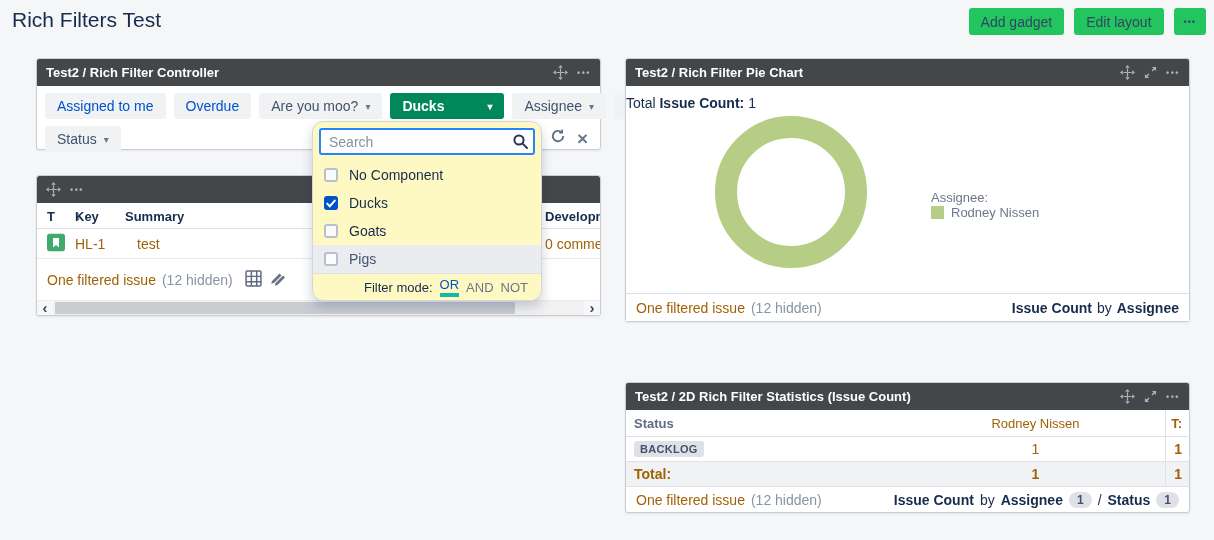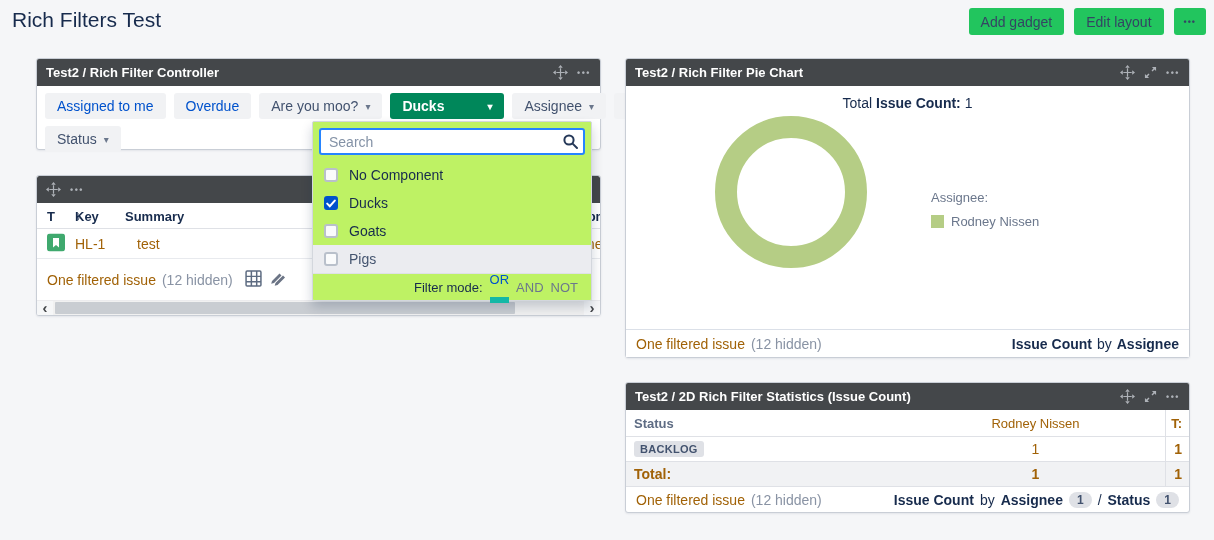--- a/index.html
+++ b/index.html
@@ -25,57 +25,57 @@
   .frow{display:flex;gap:8px;align-items:center;position:relative}
   .fbtn{height:26px;border:none;border-radius:3px;background:#f1f2f4;color:#0052cc;font-size:14px;padding:0 12px;display:inline-flex;align-items:center;gap:7px;font-family:inherit;cursor:pointer;white-space:nowrap}
   .fbtn.plain{color:#42526e}
   .caret{font-size:10px;color:#6b778c}
   .fbtn.active{background:#00875a;color:#fff;font-weight:bold;min-width:114px;justify-content:space-between}
   .fbtn.active .caret{color:#fff}
   .ctl-tools{position:absolute;right:4px;top:2px;display:flex;gap:11px;align-items:center}
   .icon-x{font-size:19px;font-weight:bold;color:#6b7a90;line-height:1;cursor:pointer}
 
   
-  .dropdown{position:absolute;left:312px;top:121px;width:280px;background:#bef264;border:1px solid #d3d7dd;border-radius:2px;box-shadow:0 6px 12px rgba(9,30,66,.2);z-index:30}
+  .dropdown{position:absolute;left:312px;top:121px;width:230px;background:#fef9c3;border:1px solid #d3d7dd;border-radius:11px;box-shadow:0 6px 12px rgba(9,30,66,.2);z-index:30}
   .search-wrap{margin:6px;position:relative}
   .search-input{width:100%;height:27px;border:2px solid #2684ff;border-radius:3px;padding:0 30px 0 8px;font-size:14px;color:#172b4d;font-family:inherit;outline:none}
   .search-input::placeholder{color:#8492a6}
   .search-icon{position:absolute;right:6px;top:5px;cursor:pointer}
   .opt{height:28px;display:flex;align-items:center;gap:11px;padding:0 11px;font-size:14px;color:#172b4d;cursor:pointer}
   .opt.hover{background:#ebecf0;color:#44546f}
   .cbox{width:14px;height:14px;border:2px solid #b9c0cb;border-radius:3px;background:#fafbfc;flex:0 0 auto;display:flex;align-items:center;justify-content:center}
   .cbox.checked{background:#0052cc;border-color:#0052cc}
   .dd-foot{border-top:1px solid #dfe1e6;height:27px;display:flex;align-items:center;justify-content:flex-end;gap:7px;padding:0 13px;font-size:13px}
   .fm-label{color:#172b4d}
   .mode{color:#6b778c;cursor:pointer}
-  .mode.active{color:#0052cc;border-bottom:6px solid #14b8a6;padding-bottom:10px}
+  .mode.active{color:#0052cc;border-bottom:4px solid #14b8a6;padding-bottom:1px}
 
   
   .res-colrow{height:26px;border-bottom:1px solid #dfe1e6;position:relative;font-size:13px;font-weight:bold;color:#172b4d}
   .res-colrow span,.res-row .cell{position:absolute;top:50%;transform:translateY(-50%);white-space:nowrap}
   .c-t{left:10px}.c-key{left:38px}.c-sum{left:88px}.c-clip{left:508px}
   .sort{font-size:12px;color:#344563}
   .res-row{height:30px;border-bottom:1px solid #e8eaee;position:relative;font-size:14px}
   .type-icon{left:10px}
   .r-key{left:38px}.r-sum{left:100px}.r-clip{left:508px}
   .link{color:#a16207;text-decoration:none;cursor:pointer}
   .res-foot{padding:11px 10px 0;display:flex;align-items:center;gap:6px;font-size:14px}
   .muted{color:#8993a4}
   .foot-icons{display:flex;align-items:center;gap:7px;margin-left:6px}
   .hscroll{position:absolute;left:0;right:0;bottom:0;height:15px;background:#f6f7f8;display:flex;align-items:stretch;border-top:1px solid #ececee}
   .harrow{width:16px;color:#44474a;font-size:15px;line-height:13px;text-align:center;font-weight:bold;background:#f6f7f8;cursor:pointer}
   .htrack{flex:1;background:#f1f1f1;position:relative}
   .hthumb{position:absolute;left:2px;top:1px;bottom:1px;width:460px;background:#c9cdd2;border-radius:1px;cursor:grab}
 
   
-  .pie-total{margin-top:9px;text-align:center;font-size:14px;color:#172b4d}
+  .pie-total{margin-top:9px;text-align:left;font-size:14px;color:#172b4d}
   .bold{font-weight:bold}
   .donut{position:absolute;left:89px;top:57px;width:152px;height:152px;border:22px solid #b5cd85;border-radius:50%}
   .legend{position:absolute;left:305px;top:131px;font-size:13px;color:#6b778c}
-  .legend-title{margin-bottom:9px}
+  .legend-title{}
   .legend-item{display:flex;align-items:center;gap:7px}
   .swatch{width:13px;height:13px;background:#b5cd85}
   .gfoot{position:absolute;left:0;right:0;bottom:0;height:28px;border-top:1px solid #dbe0e8;display:flex;align-items:center;justify-content:space-between;padding:0 10px;font-size:14px;background:#fff}
   .gfoot-left{display:flex;align-items:center;gap:6px}
   .gfoot-right{display:flex;align-items:center;gap:5px;color:#172b4d}
 
   
   .st-row{display:flex;align-items:stretch;font-size:13px}
   .st-c1{flex:0 0 280px;display:flex;align-items:center;padding-left:8px}
   .st-c2{flex:1;display:flex;align-items:center;justify-content:center}
@@ -230,21 +230,21 @@
       <span>Pigs</span>
     </div>
     <div class="dd-foot">
       <span class="fm-label">Filter mode:</span>
       <span class="mode active">OR</span>
       <span class="mode">AND</span>
       <span class="mode">NOT</span>
     </div>
   </div>
 
-  <section class="gadget" style="left:625px;top:58px;width:565px;height:300px">
+  <section class="gadget" style="left:625px;top:58px;width:565px;height:264px">
     <header class="ghead">
       <span class="gtitle">Test2 / Rich Filter Pie Chart</span>
       <span class="gicons">
         <span>
             <svg width="15" height="15" viewBox="0 0 16 16" fill="#aeb2b8">
               <path d="M8 0l2.4 3H5.6L8 0zm0 16l2.4-3H5.6L8 16zM0 8l3-2.4v4.8L0 8zm16 0l-3-2.4v4.8L16 8zM7.35 3.5h1.3v9h-1.3zM3.5 7.35h9v1.3h-9z"></path>
             </svg>
           </span>
         <span>
             <svg width="13" height="13" viewBox="0 0 14 14" fill="#aeb2b8">

